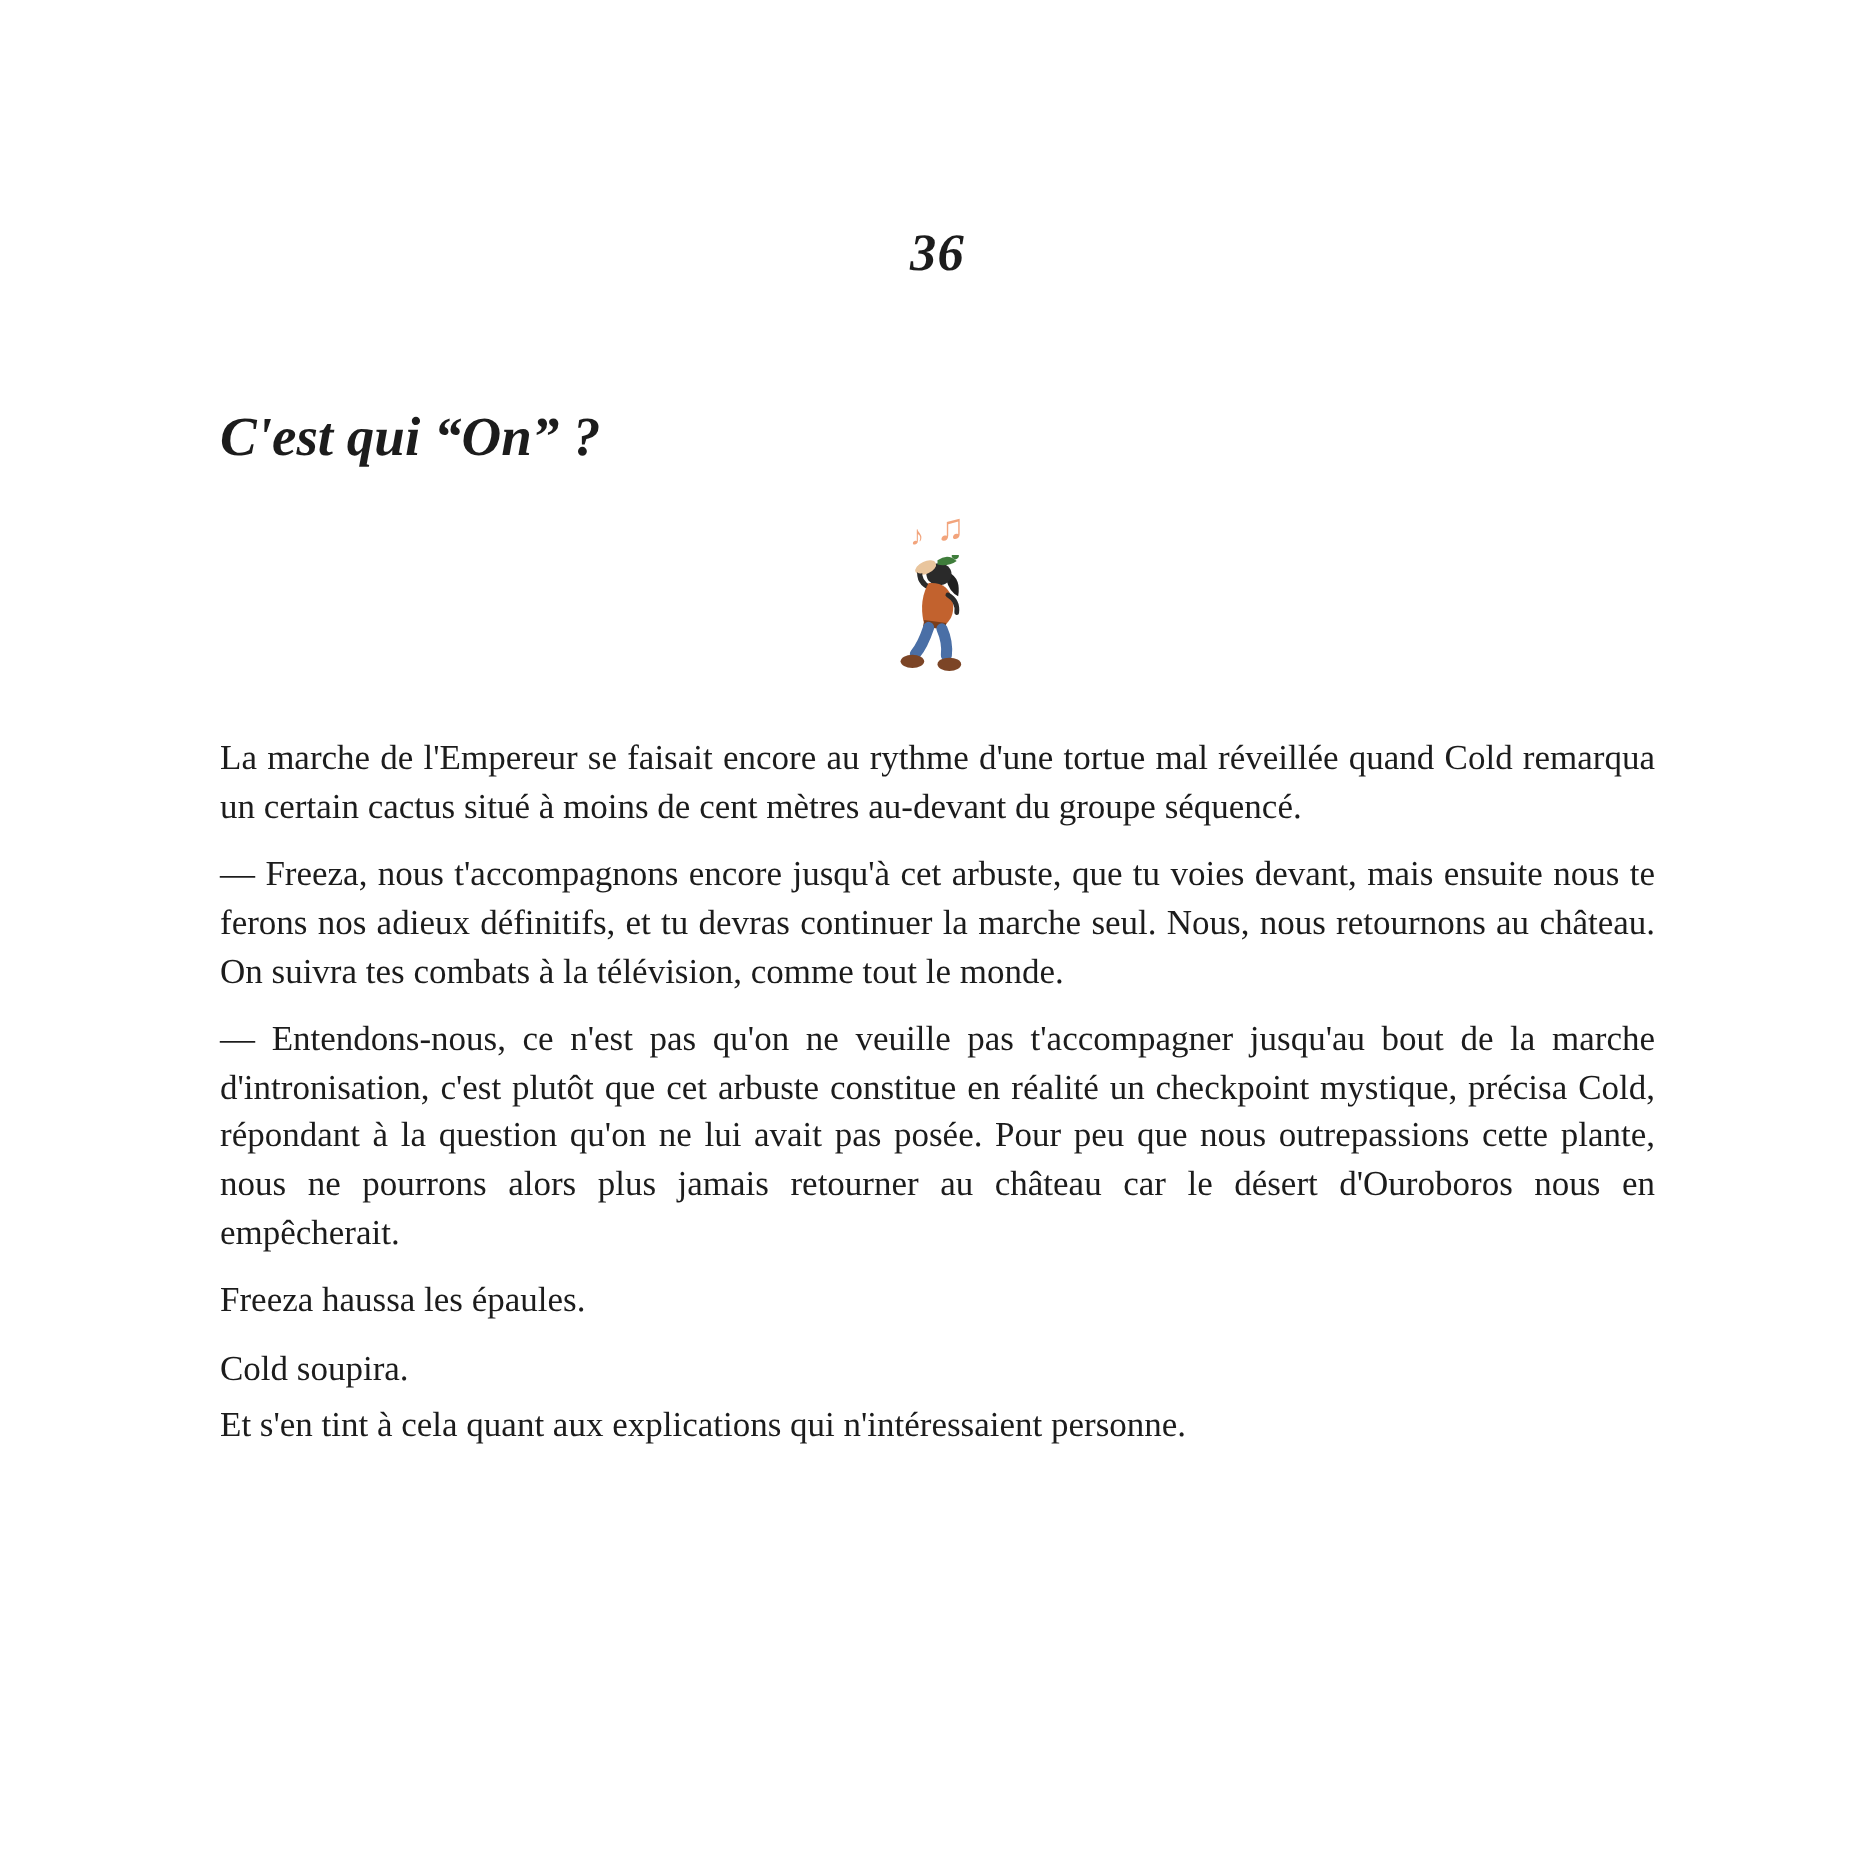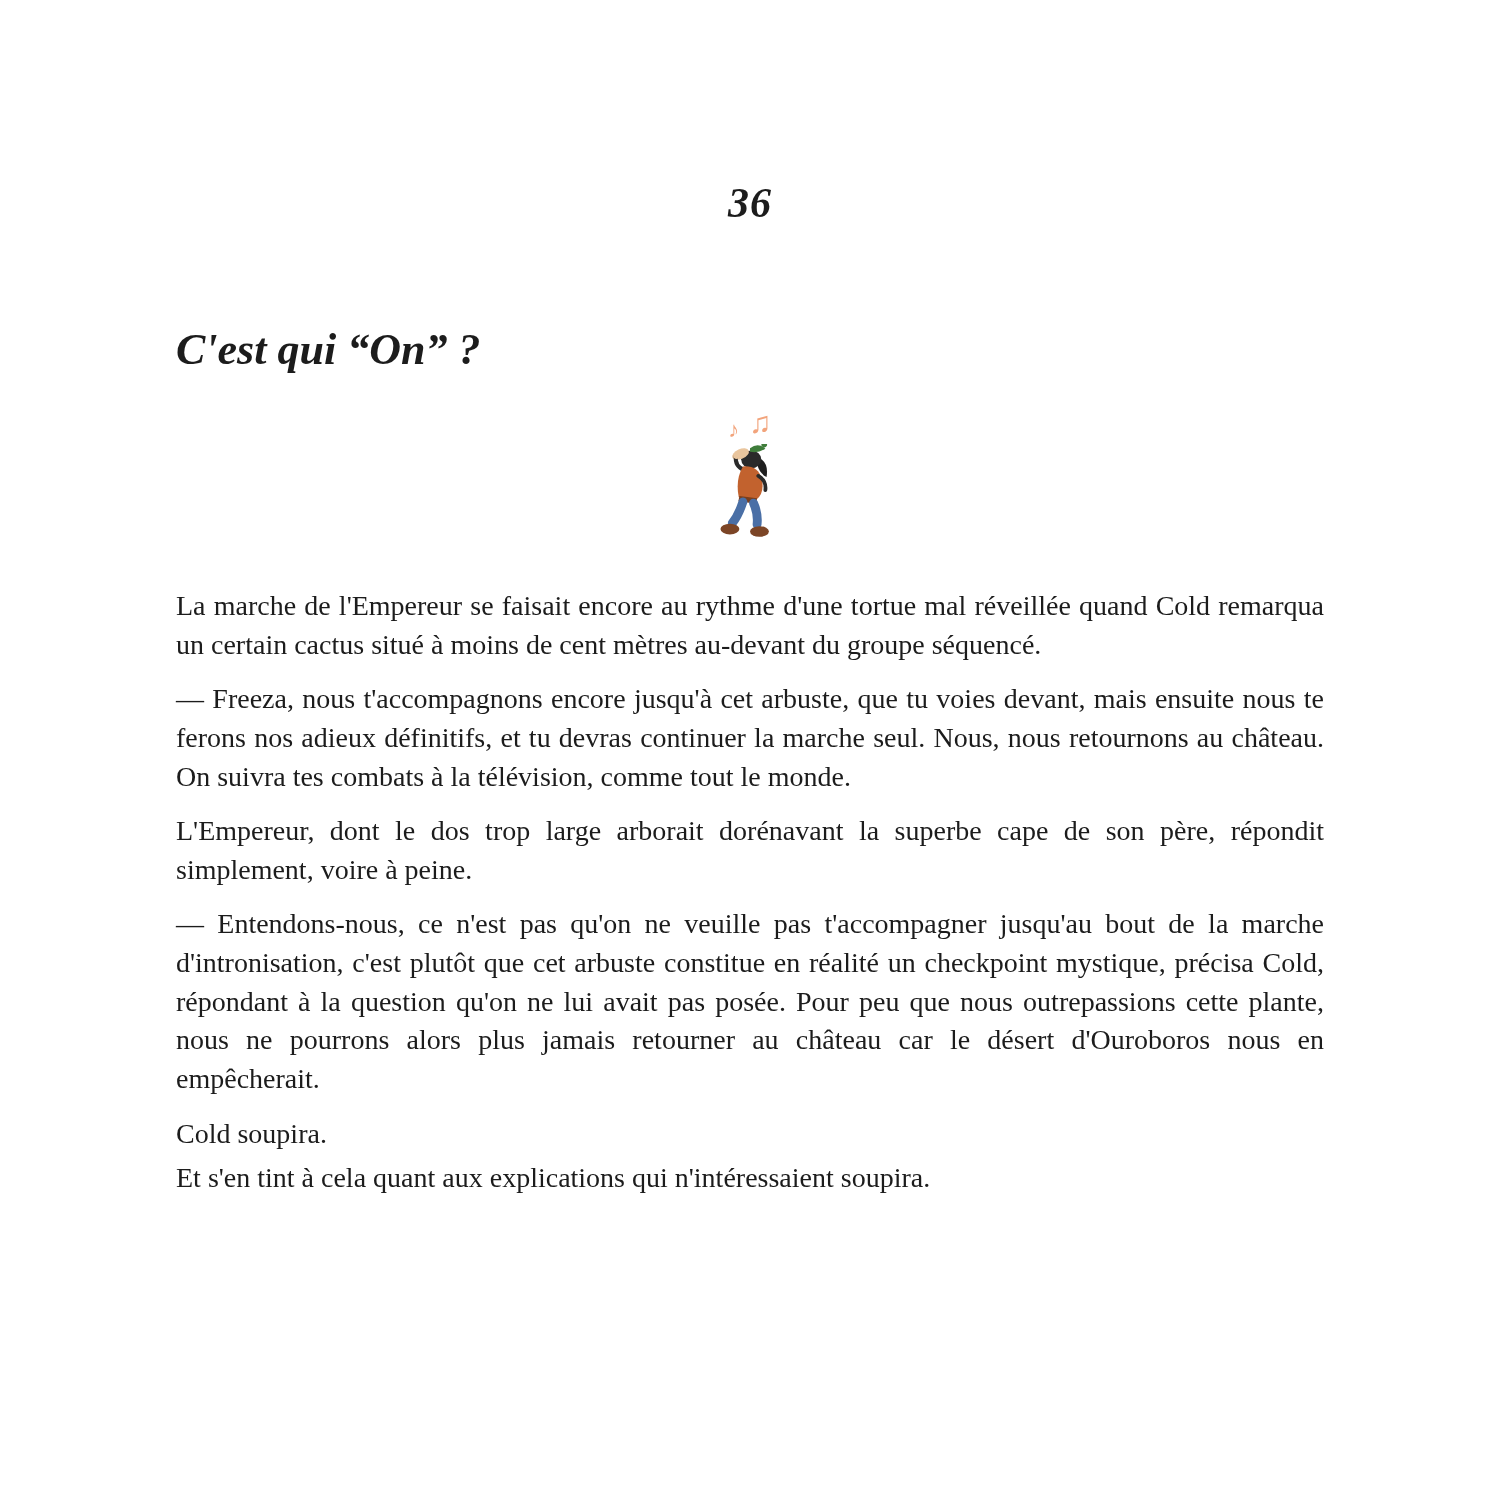--- a/index.html
+++ b/index.html
@@ -110,19 +110,19 @@
       <path d="M33 50 q4 9 3 18" stroke="#4a6fa6" stroke-width="7.5" fill="none" stroke-linecap="round"></path>
 
       <ellipse cx="13" cy="72" rx="8" ry="4.5" fill="#7c4526"></ellipse>
       <ellipse cx="38" cy="74" rx="8" ry="4.5" fill="#7c4526"></ellipse>
     </svg>
   </div>
 
   <div class="content">
     <p>La marche de l'Empereur se faisait encore au rythme d'une tortue mal réveillée quand Cold remarqua un certain cactus situé à moins de cent mètres au-devant du groupe séquencé.</p>
     <p>— Freeza, nous t'accompagnons encore jusqu'à cet arbuste, que tu voies devant, mais ensuite nous te ferons nos adieux définitifs, et tu devras continuer la marche seul. Nous, nous retournons au château. On suivra tes combats à la télévision, comme tout le monde.</p>
-    <p>L'Empereur, dont le dos trop large arborait dorénavant la superbe cape de son père, répondit simplement, voire à peine.</p>
     <p>— Entendons-nous, ce n'est pas qu'on ne veuille pas t'accompagner jusqu'au bout de la marche d'intronisation, c'est plutôt que cet arbuste constitue en réalité un checkpoint mystique, précisa Cold, répondant à la question qu'on ne lui avait pas posée. Pour peu que nous outrepassions cette plante, nous ne pourrons alors plus jamais retourner au château car le désert d'Ouroboros nous en empêcherait.</p>
+    <p>Freeza haussa les épaules.</p>
     <p class="tight">Cold soupira.</p>
-    <p>Et s'en tint à cela quant aux explications qui n'intéressaient soupira.</p>
+    <p>Et s'en tint à cela quant aux explications qui n'intéressaient personne.</p>
   </div>
 
 </div>
 
 </body></html>

